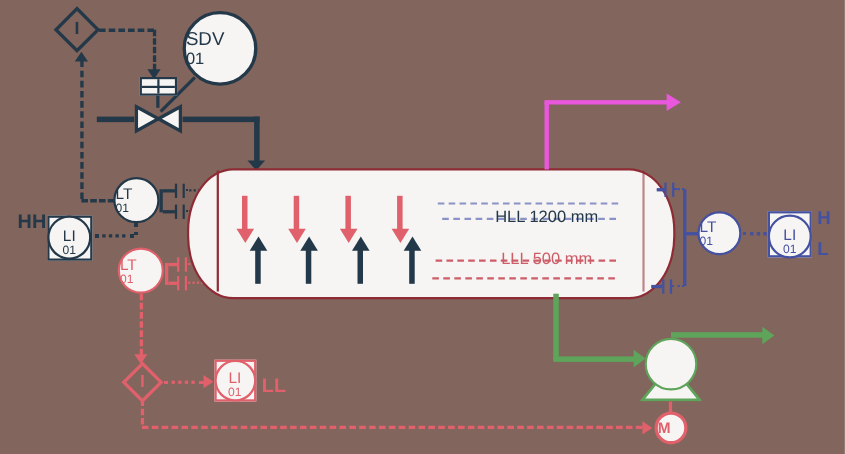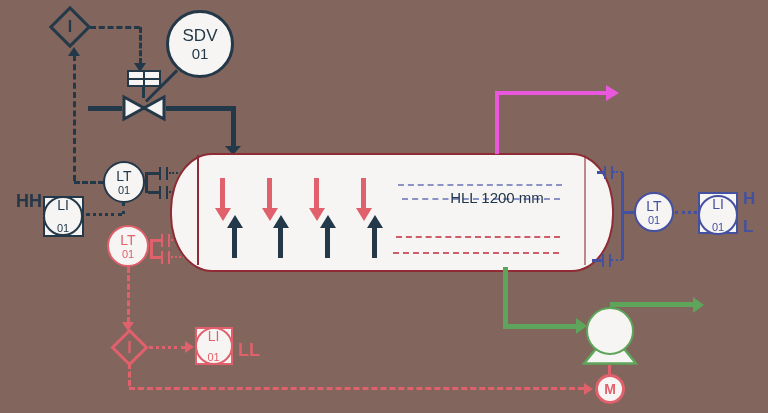--- a/index.html
+++ b/index.html
@@ -17,31 +17,31 @@
   .dash-h{position:absolute;height:0;border-top:3px dashed var(--navy);}
   .dash-v{position:absolute;width:0;border-left:3px dashed var(--navy);}
   .dot-h{position:absolute;height:0;border-top:3px dotted var(--navy);}
   .dot-v{position:absolute;width:0;border-left:3px dotted var(--navy);}
   .red-d{border-color:var(--red);}
   .blue-d{border-color:var(--blue);}
   
   .ah{position:absolute;width:0;height:0;}
   
   .ctag{position:absolute;border-radius:50%;background:var(--paper);display:flex;
-        flex-direction:column;align-items:center;justify-content:center;
+        flex-direction:column;justify-content:center;
         box-sizing:border-box;line-height:1;}
   .navy-c{border:2.5px solid var(--navy);color:var(--navy);}
   .red-c{border:2.5px solid var(--red);color:var(--red);}
   .blue-c{border:2.5px solid var(--blue);color:var(--blue);}
   .tag-main{font-size:14px;font-weight:500;}
   .tag-sub{font-size:11px;margin-top:2px;}
   
   .stag{position:absolute;background:var(--paper);box-sizing:border-box;}
   .stag .inner{position:absolute;border-radius:50%;background:var(--paper);display:flex;
-        flex-direction:column;align-items:center;justify-content:space-between;box-sizing:border-box;line-height:1;}
+        flex-direction:column;align-items:center;justify-content:flex-end;box-sizing:border-box;line-height:1;}
   
   .dshape{position:absolute;box-sizing:border-box;transform:rotate(45deg);background:transparent;}
   .dlabel{position:absolute;display:flex;align-items:center;justify-content:center;
           font-weight:bold;font-size:16px;}
   
   .tick2{position:absolute;box-sizing:border-box;width:9px;height:13px;
          border-left:2.5px solid var(--navy);border-right:2.5px solid var(--navy);}
   .tick2.red-t{border-color:var(--red);}
   .tick2.blue-t{border-color:var(--blue);}
   
@@ -163,20 +163,21 @@
   <div class="ah" style="left:320px;top:215px;border-left:8px solid transparent;border-right:8px solid transparent;border-bottom:13px solid var(--navy);"></div>
   <div class="sh" style="left:325px;top:227px;width:5px;height:31px;background:var(--navy);"></div>
   <div class="ah" style="left:367px;top:215px;border-left:8px solid transparent;border-right:8px solid transparent;border-bottom:13px solid var(--navy);"></div>
   <div class="sh" style="left:372px;top:227px;width:5px;height:31px;background:var(--navy);"></div>
 
   <div class="abs" style="left:398px;top:184px;width:164px;border-top:2px dashed var(--peri);"></div>
   <div class="abs" style="left:402px;top:198px;width:158px;border-top:2px dashed var(--peri);"></div>
   <div class="abs" style="left:396px;top:236px;width:164px;border-top:2px dashed var(--levelred);"></div>
   <div class="abs" style="left:393px;top:252px;width:166px;border-top:2px dashed var(--levelred);"></div>
   <div class="lvl" style="left:412px;top:190px;color:var(--navy);">HLL 1200 mm</div>
+  <div class="lvl" style="left:412px;top:228px;color:var(--levelred);">LLL 500 mm</div>
 
   <div class="sh" style="left:495px;top:93px;width:4px;height:61px;background:var(--magenta);"></div>
   <div class="sh" style="left:495px;top:91px;width:112px;height:4px;background:var(--magenta);"></div>
   <div class="ah" style="left:606px;top:85px;border-top:8px solid transparent;border-bottom:8px solid transparent;border-left:13px solid var(--magenta);"></div>
 
   <div class="sh" style="left:503px;top:267px;width:5px;height:60px;background:var(--green);"></div>
   <div class="sh" style="left:503px;top:324px;width:74px;height:5px;background:var(--green);"></div>
   <div class="ah" style="left:576px;top:318px;border-top:8px solid transparent;border-bottom:8px solid transparent;border-left:11px solid var(--green);"></div>
   <div class="abs" style="left:582px;top:346px;">
     <svg class="pbase" width="56" height="19" viewBox="0 0 56 19">

